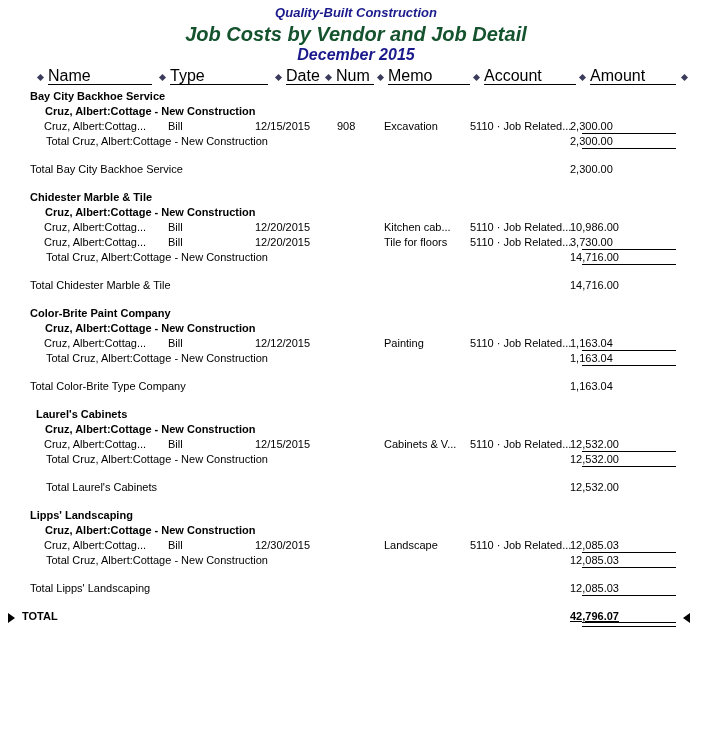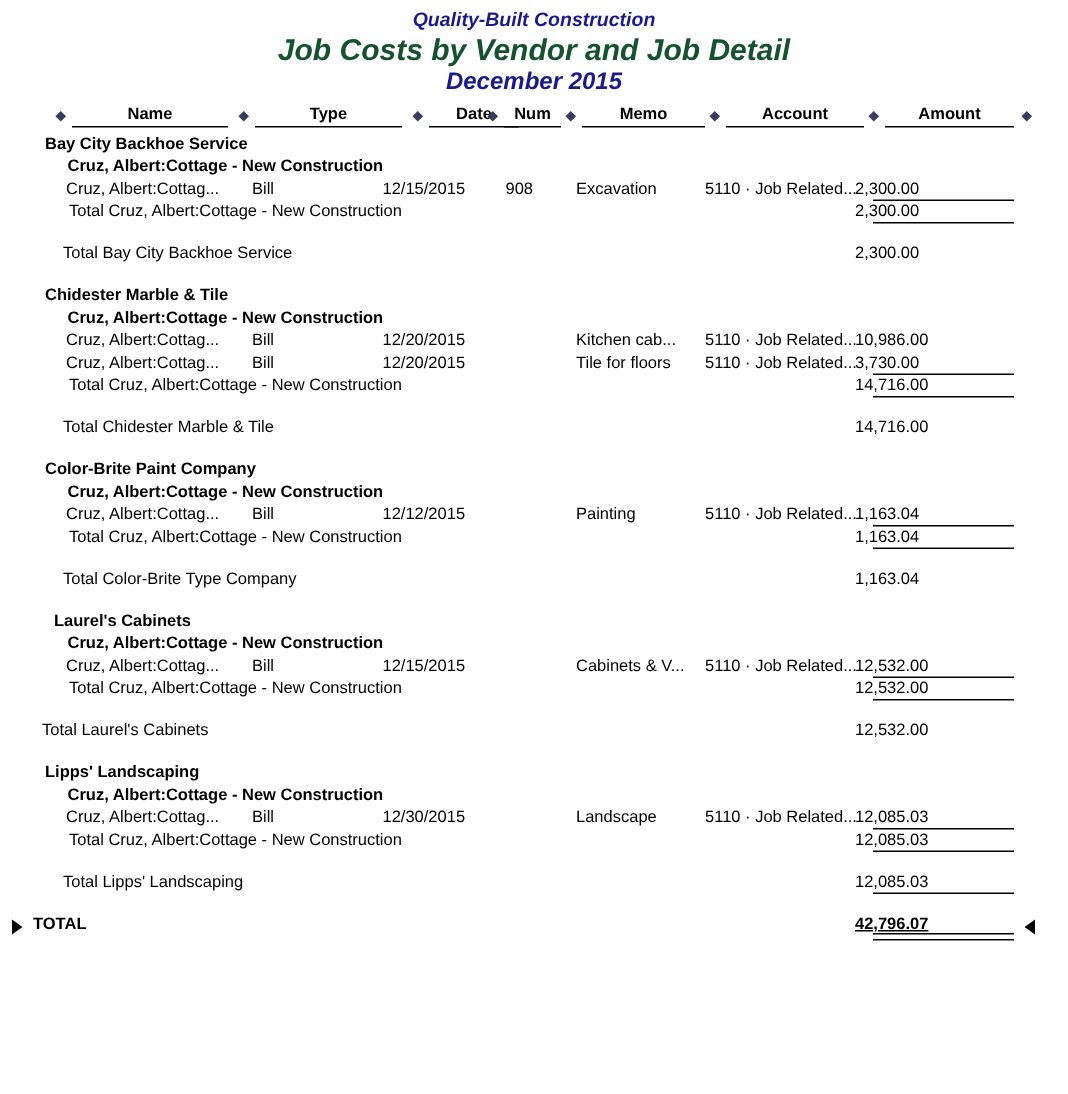--- a/index.html
+++ b/index.html
@@ -49,23 +49,23 @@
   
   .col-header {
     position: relative;
     height: 18px;
     margin-top: 6px;
   }
   .ch {
     position: absolute;
     top: 0;
     height: 15px;
-    font-size: 11px;
-    font-weight: bold;
-    text-align: center;
+    font-size: 16px;
+    font-weight: normal;
+    text-align: left;
     line-height: 14px;
     border-bottom: 1px solid #000;
   }
   .diamond {
     position: absolute;
     top: 6px;
     width: 5px;
     height: 5px;
     background: #3b3b5c;
     transform: rotate(45deg);
@@ -99,21 +99,21 @@
   .c-date   { left: 255px; width: 72px;  text-align: left; }
   .c-num    { left: 337px; width: 30px;  text-align: left; }
   .c-memo   { left: 384px; width: 80px;  text-align: left; }
   .c-acct   { left: 470px; width: 110px; text-align: left; }
   .c-amt    { left: 570px; width: 106px; text-align: left; padding-right: 0px; }
 
   
   .lvl-vendor { left: 30px; font-weight: bold; }
   .lvl-job    { left: 45px; font-weight: bold; }
   .lvl-sub    { left: 46px; }
-  .lvl-total  { left: 30px; margin-left: 12px; }
+  .lvl-total  { left: 30px; }
   .lvl-grand  { left: 22px; font-weight: bold; }
 
   
   .amt-rule {
     position: absolute;
     left: 582px;
     width: 94px;
     border-bottom: 1px solid #000;
     top: 14px;
     height: 0;
@@ -279,21 +279,21 @@
       <div class="cell c-amt">12,532.00</div>
       <div class="amt-rule"></div>
     </div>
     <div class="row">
       <div class="cell lvl-sub" style="left: 46px; width: 300px;">Total Cruz, Albert:Cottage - New Construction</div>
       <div class="cell c-amt">12,532.00</div>
       <div class="amt-rule"></div>
     </div>
     <div class="row spacer"></div>
     <div class="row">
-      <div class="cell lvl-total" style="left: 16px; width: 300px;">Total Laurel's Cabinets</div>
+      <div class="cell lvl-total" style="left: 46px; width: 300px;">Total Laurel's Cabinets</div>
       <div class="cell c-amt">12,532.00</div>
     </div>
     <div class="row spacer"></div>
     <div class="row">
       <div class="cell lvl-vendor" style="left: 30px; width: 300px;">Lipps' Landscaping</div>
     </div>
     <div class="row">
       <div class="cell lvl-job" style="left: 45px; width: 300px;">Cruz, Albert:Cottage - New Construction</div>
     </div>
     <div class="row">

